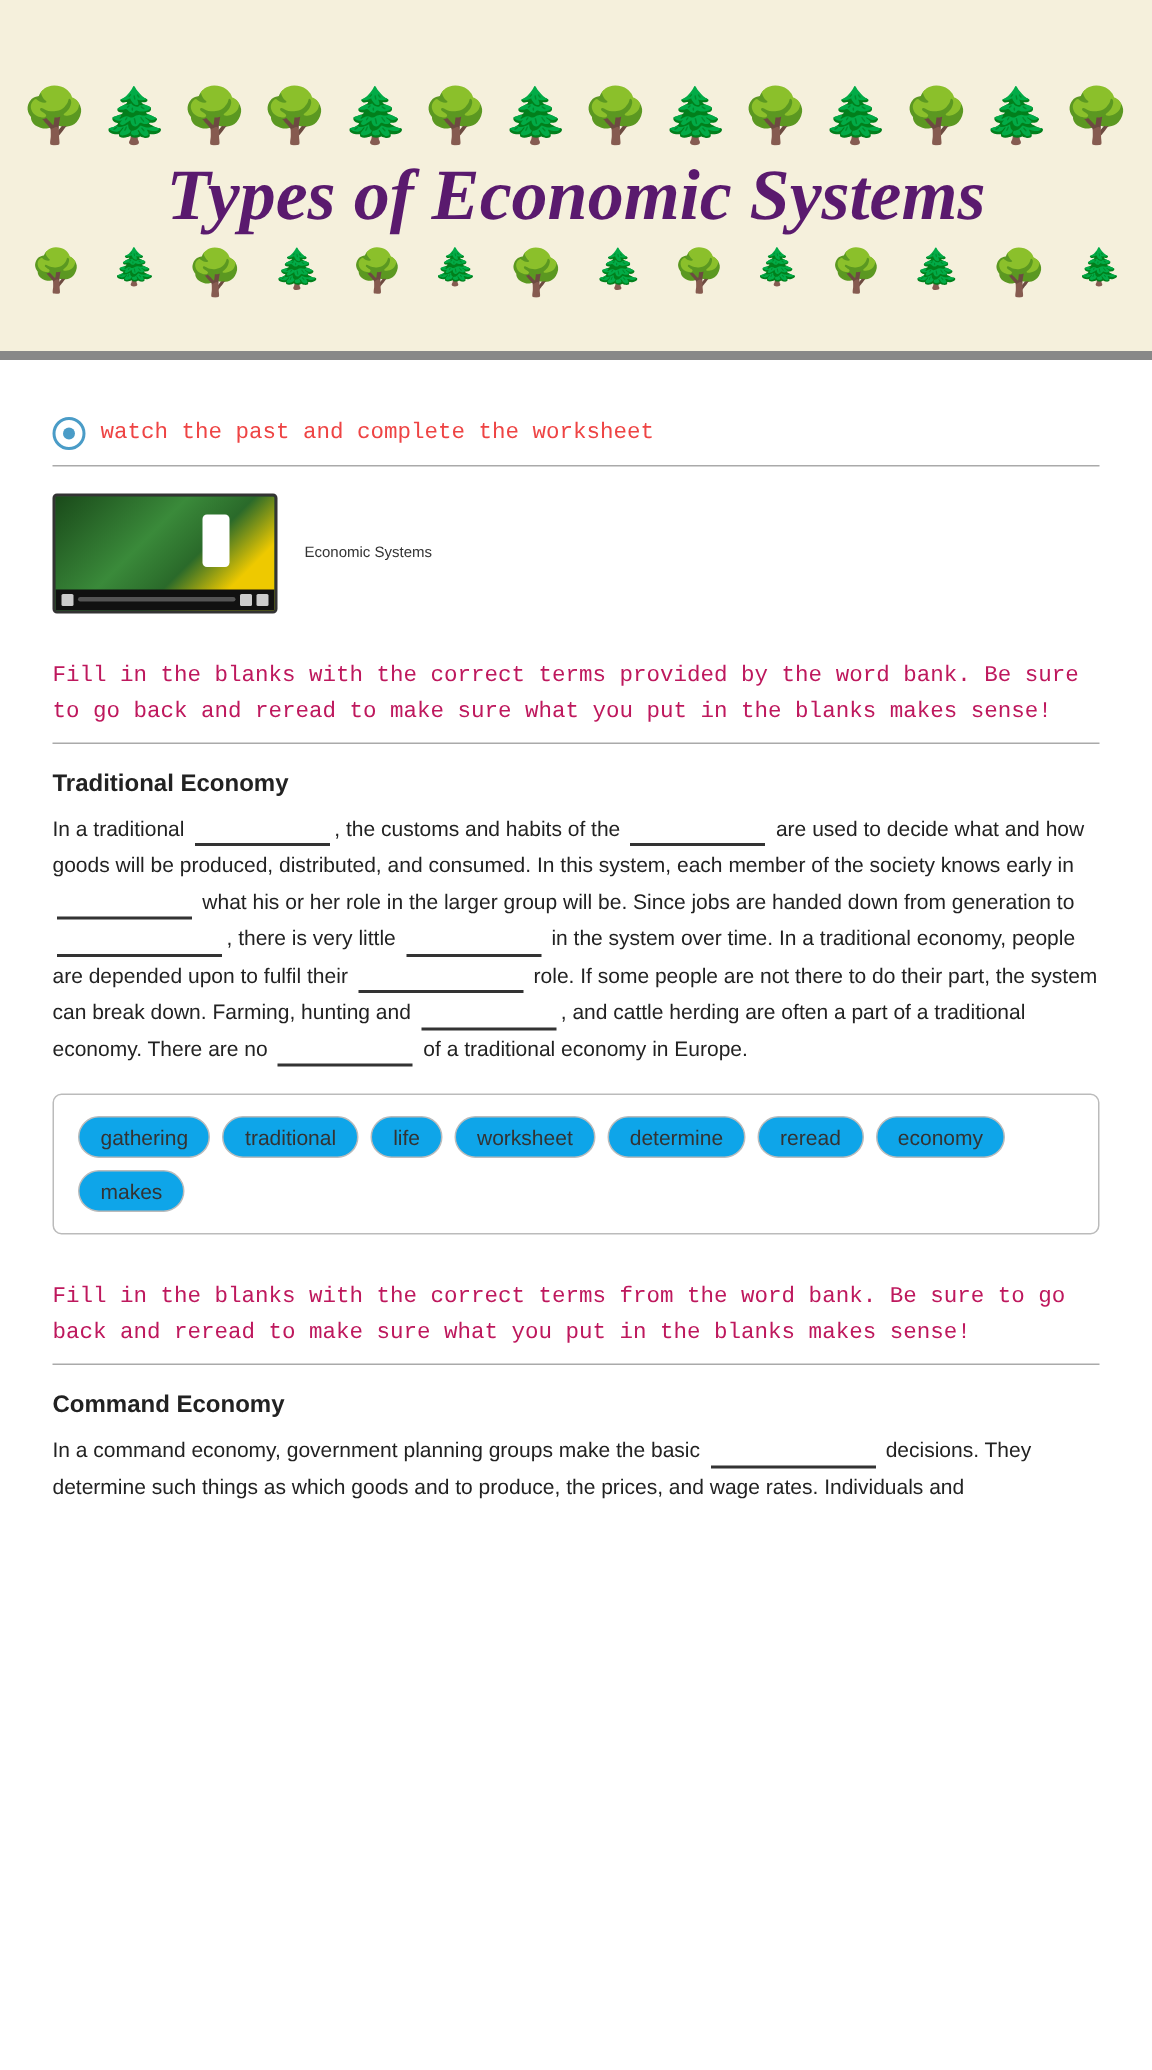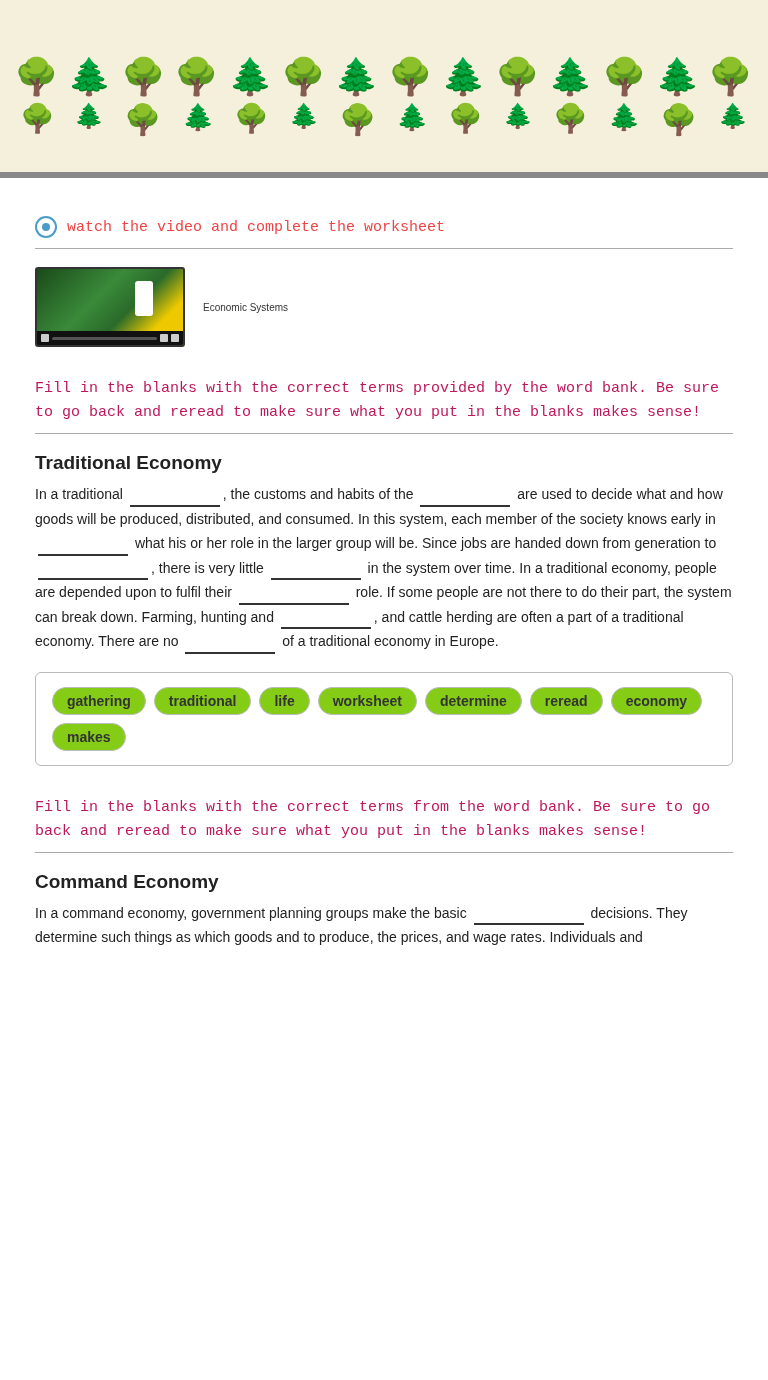--- a/index.html
+++ b/index.html
@@ -153,21 +153,21 @@
     .fill-instruction {
       font-family: 'Courier New', monospace;
       color: #be185d;
       font-size: 15px;
       line-height: 1.6;
       margin-bottom: 8px;
     }
 
     
     .section-heading {
-      font-size: 19px;
+      font-size: 16px;
       font-weight: bold;
       color: #222;
       margin-bottom: 8px;
     }
 
     
     .body-text {
       font-size: 14px;
       color: #222;
       line-height: 1.75;
@@ -191,27 +191,27 @@
     .word-bank {
       border: 1px solid #bbb;
       border-radius: 6px;
       padding: 14px 16px;
       margin-bottom: 30px;
       display: flex;
       flex-wrap: wrap;
       gap: 8px;
     }
     .word-tag {
-      background: #84cc16;
+      background: #0ea5e9;
       border: 1px solid #bbb;
       border-radius: 20px;
       padding: 5px 14px;
       font-size: 14px;
       color: #333;
-      font-weight: 700;
+      font-weight: 400;
     }
 
     
     .section2 {
       margin-top: 20px;
     }
   </style>
 </head>
 <body>
 
@@ -225,20 +225,21 @@
     <span class="tree" style="color:#e74c3c;">🌳</span>
     <span class="tree" style="color:#3498db;">🌲</span>
     <span class="tree" style="color:#f39c12;">🌳</span>
     <span class="tree" style="color:#2ecc71;">🌲</span>
     <span class="tree" style="color:#e91e63;">🌳</span>
     <span class="tree" style="color:#ff5722;">🌲</span>
     <span class="tree" style="color:#9c27b0;">🌳</span>
     <span class="tree" style="color:#4caf50;">🌲</span>
     <span class="tree" style="color:#ff9800;">🌳</span>
   </div>
+  <h1 class="header-title">Types of Economic Systems</h1>
   <div class="trees-bottom">
     <span class="tree" style="color:#e44; font-size:28px;">🌳</span>
     <span class="tree" style="color:#27ae60; font-size:24px;">🌲</span>
     <span class="tree" style="color:#e88; font-size:30px;">🌳</span>
     <span class="tree" style="color:#3498db; font-size:26px;">🌲</span>
     <span class="tree" style="color:#f39c12; font-size:28px;">🌳</span>
     <span class="tree" style="color:#9b59b6; font-size:24px;">🌲</span>
     <span class="tree" style="color:#e74c3c; font-size:30px;">🌳</span>
     <span class="tree" style="color:#2ecc71; font-size:26px;">🌲</span>
     <span class="tree" style="color:#ff9800; font-size:28px;">🌳</span>
@@ -249,21 +250,21 @@
     <span class="tree" style="color:#27ae60; font-size:24px;">🌲</span>
   </div>
 </div>
 
 <div class="content">
 
   <div class="instruction-line" style="margin-top:18px;">
     <div class="bullet-icon">
       <div class="bullet-inner"></div>
     </div>
-    <span class="instruction-text">watch the video and complete the worksheet</span>
+    <span class="instruction-text">watch the past and complete the worksheet</span>
   </div>
   <hr class="divider">
 
   <div class="video-row">
     <div class="video-thumb">
       <div class="video-thumb-inner">
         <div class="video-figure"></div>
       </div>
       <div class="video-bar">
         <div class="vid-btn"></div>

